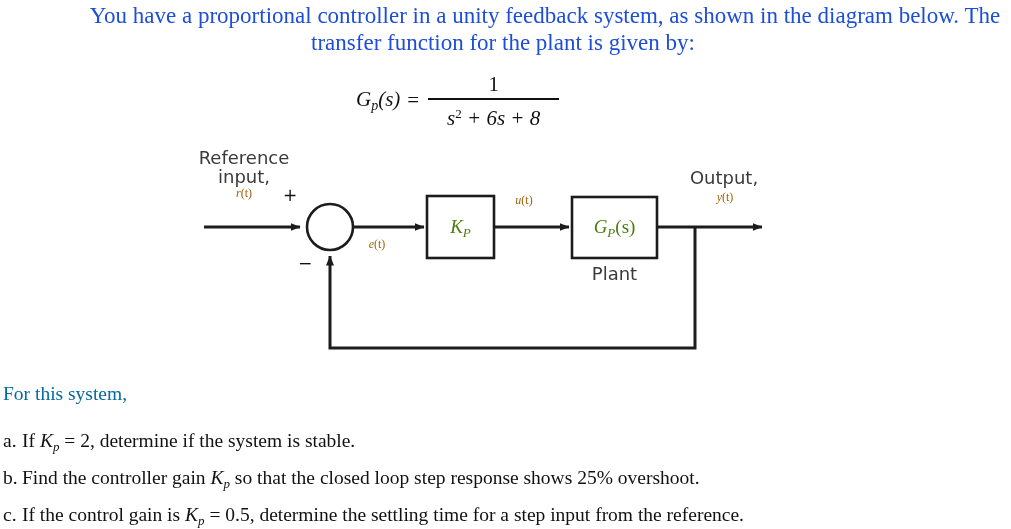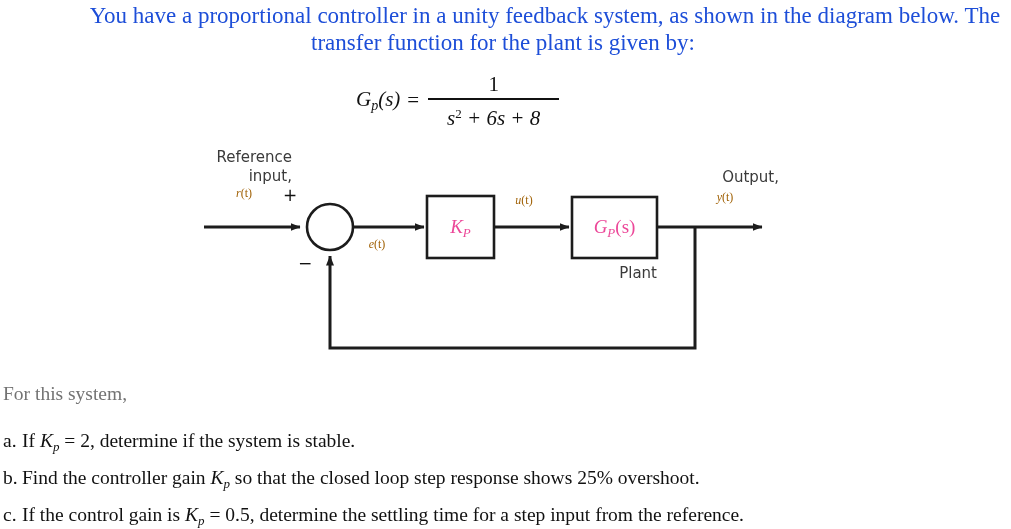--- a/index.html
+++ b/index.html
@@ -87,24 +87,24 @@
   #diagram {
     position: absolute;
     left: 0;
     top: 140px;
     width: 1011px;
     height: 230px;
   }
   .dlabel {
     position: absolute;
     font-family: "DejaVu Sans", "Liberation Sans", sans-serif;
-    font-size: 15px;
+    font-size: 18px;
     color: #3a3a3a;
     white-space: nowrap;
-    text-align: right;
+    text-align: center;
     line-height: 19px;
   }
   .mlabel {
     position: absolute;
     font-family: "Liberation Serif", "DejaVu Serif", serif;
     font-style: italic;
     font-size: 12px;
     color: #a16207;
     white-space: nowrap;
     text-align: center;
@@ -114,37 +114,37 @@
     position: absolute;
     font-family: "DejaVu Sans", "Liberation Sans", sans-serif;
     font-size: 17px;
     color: #111111;
   }
   .blocktext {
     position: absolute;
     font-family: "Liberation Serif", "DejaVu Serif", serif;
     font-style: italic;
     font-size: 19px;
-    color: #ec4899;
+    color: #4d7c0f;
     white-space: nowrap;
     text-align: center;
   }
   .blocktext .sub {
     font-size: 13px;
     vertical-align: -4px;
   }
   .blocktext .paren { font-style: normal; }
 
   
   .forthis {
     position: absolute;
     left: 3px;
     top: 383px;
     font-size: 19.5px;
-    color: #737373;
+    color: #0369a1;
   }
   .qlist {
     position: absolute;
     left: 3px;
     top: 425px;
     width: 1005px;
     font-size: 19.5px;
     color: #111111;
   }
   .qrow {

